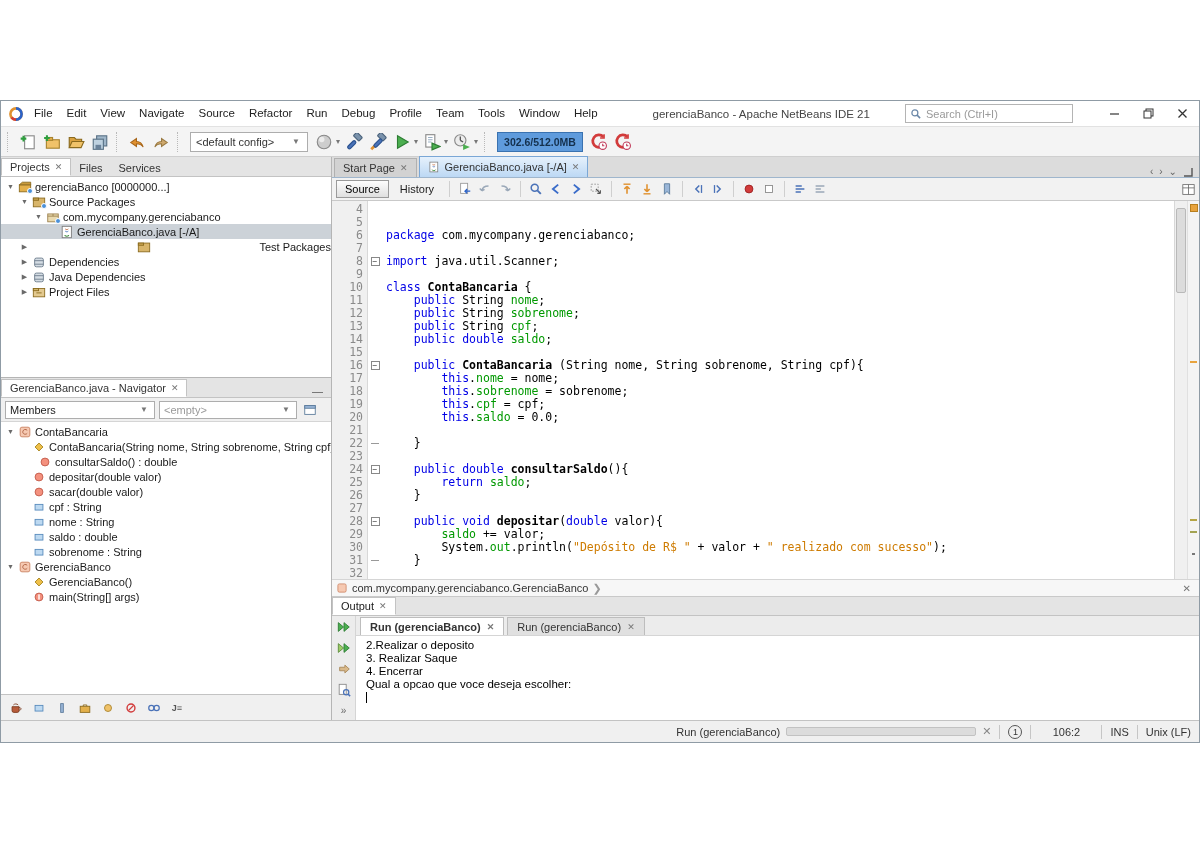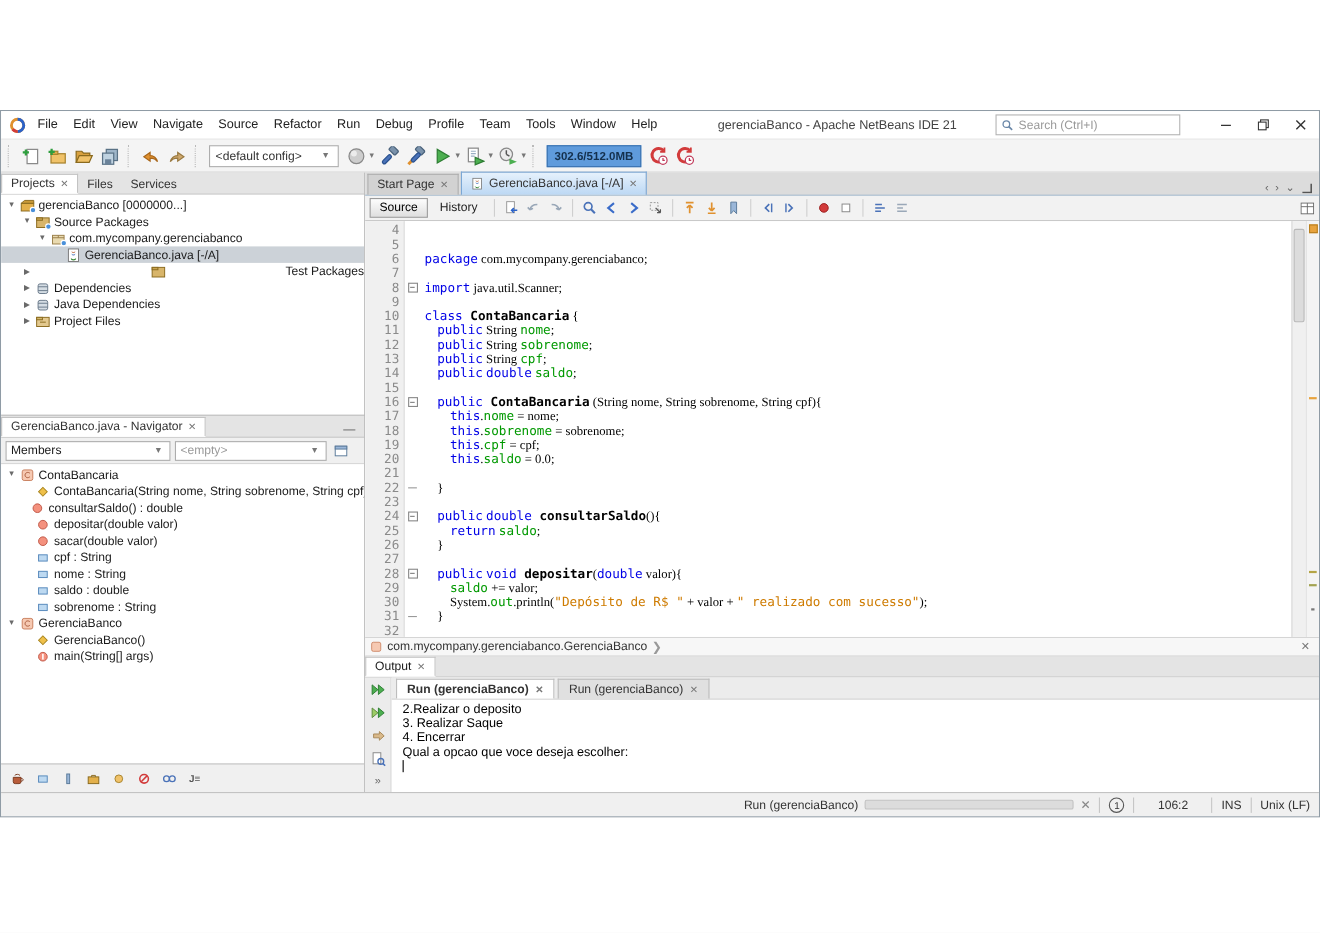--- a/index.html
+++ b/index.html
@@ -65,21 +65,21 @@
   
   .codearea { height:378px; display:flex; background:#fff; position:relative; font-family:"DejaVu Sans Mono", monospace; font-size:11.5px; line-height:13px; }
   .gutter { width:36px; background:#f0f0f0; border-right:1px solid #d8d8d8; text-align:right; color:#8a8a8a; padding:2px 4px 0 0; flex:none; }
   .gutter div { height:13px; }
   .foldcol { width:14px; background:#fff; flex:none; padding-top:2px; position:relative; }
   .foldcol div { height:13px; display:flex; align-items:center; justify-content:center; }
   .foldbox { width:9px; height:9px; border:1px solid #888; background:#fff; font-size:8px; line-height:7px; text-align:center; color:#444; }
   .foldend { width:8px; height:1px; background:#999; }
   .codelines { flex:1; padding:2px 0 0 4px; overflow:hidden; white-space:pre; }
   .codelines .cl { height:13px; }
-  .k { color:#0000e6; } .f { color:#009900; } .s { color:#ce7b00; } .b { font-weight:bold; color:#000; } .p { color:#000;font-family:Liberation Serif, serif; }
+  .k { color:#0000e6; } .f { color:#009900; } .s { color:#ce7b00; } .b { font-weight:bold; color:#000; } .p { color:#000; }
   .vscroll { width:13px; background:#f0f0f0; border-left:1px solid #d8d8d8; position:relative; flex:none; }
   .vthumb { position:absolute; left:1px; width:10px; top:7px; height:85px; background:#dcdcdc; border:1px solid #b9b9b9; border-radius:2px; }
   .estripe { width:12px; background:#f4f4f4; border-left:1px solid #e0e0e0; position:relative; flex:none; }
   .emark { position:absolute; left:2px; width:7px; height:2px; }
   .ewarn-sq { position:absolute; left:2px; top:3px; width:8px; height:8px; background:#e8a33d; border:1px solid #b87f1e; }
   
   .breadcrumb { height:18px; background:#f7f7f7; border-top:1px solid #d5d5d5; border-bottom:1px solid #c9c9c9; display:flex; align-items:center; padding:0 4px; gap:4px; font-size:11px; color:#333; }
   .bc-x { margin-left:auto; color:#777; font-size:10px; padding-right:4px; }
   
   .output { height:123px; display:flex; flex-direction:column; background:#f0f0f0; }
@@ -447,21 +447,21 @@
             </div>
             <div class="trow" style="padding-left: 18px;">
               <span class="texp"></span>
               <span class="ticon">
                 <svg width="14" height="14" viewBox="0 0 16 16">
                   <rect x="4.8" y="4.8" width="6.4" height="6.4" transform="rotate(45 8 8)" fill="#efc04a" stroke="#a8851f"></rect>
                 </svg>
               </span>
               <span class="tlabel">ContaBancaria(String nome, String sobrenome, String cpf)</span>
             </div>
-            <div class="trow" style="padding-left: 13px; text-align: right;">
+            <div class="trow" style="padding-left: 24px; text-align: right;">
               <span class="texp"></span>
               <span class="ticon">
                 <svg width="14" height="14" viewBox="0 0 16 16">
                   <circle cx="8" cy="8" r="4.5" fill="#f4917e" stroke="#c05848"></circle>
                 </svg>
               </span>
               <span class="tlabel">consultarSaldo() : double</span>
             </div>
             <div class="trow" style="padding-left: 18px;">
               <span class="texp"></span>

